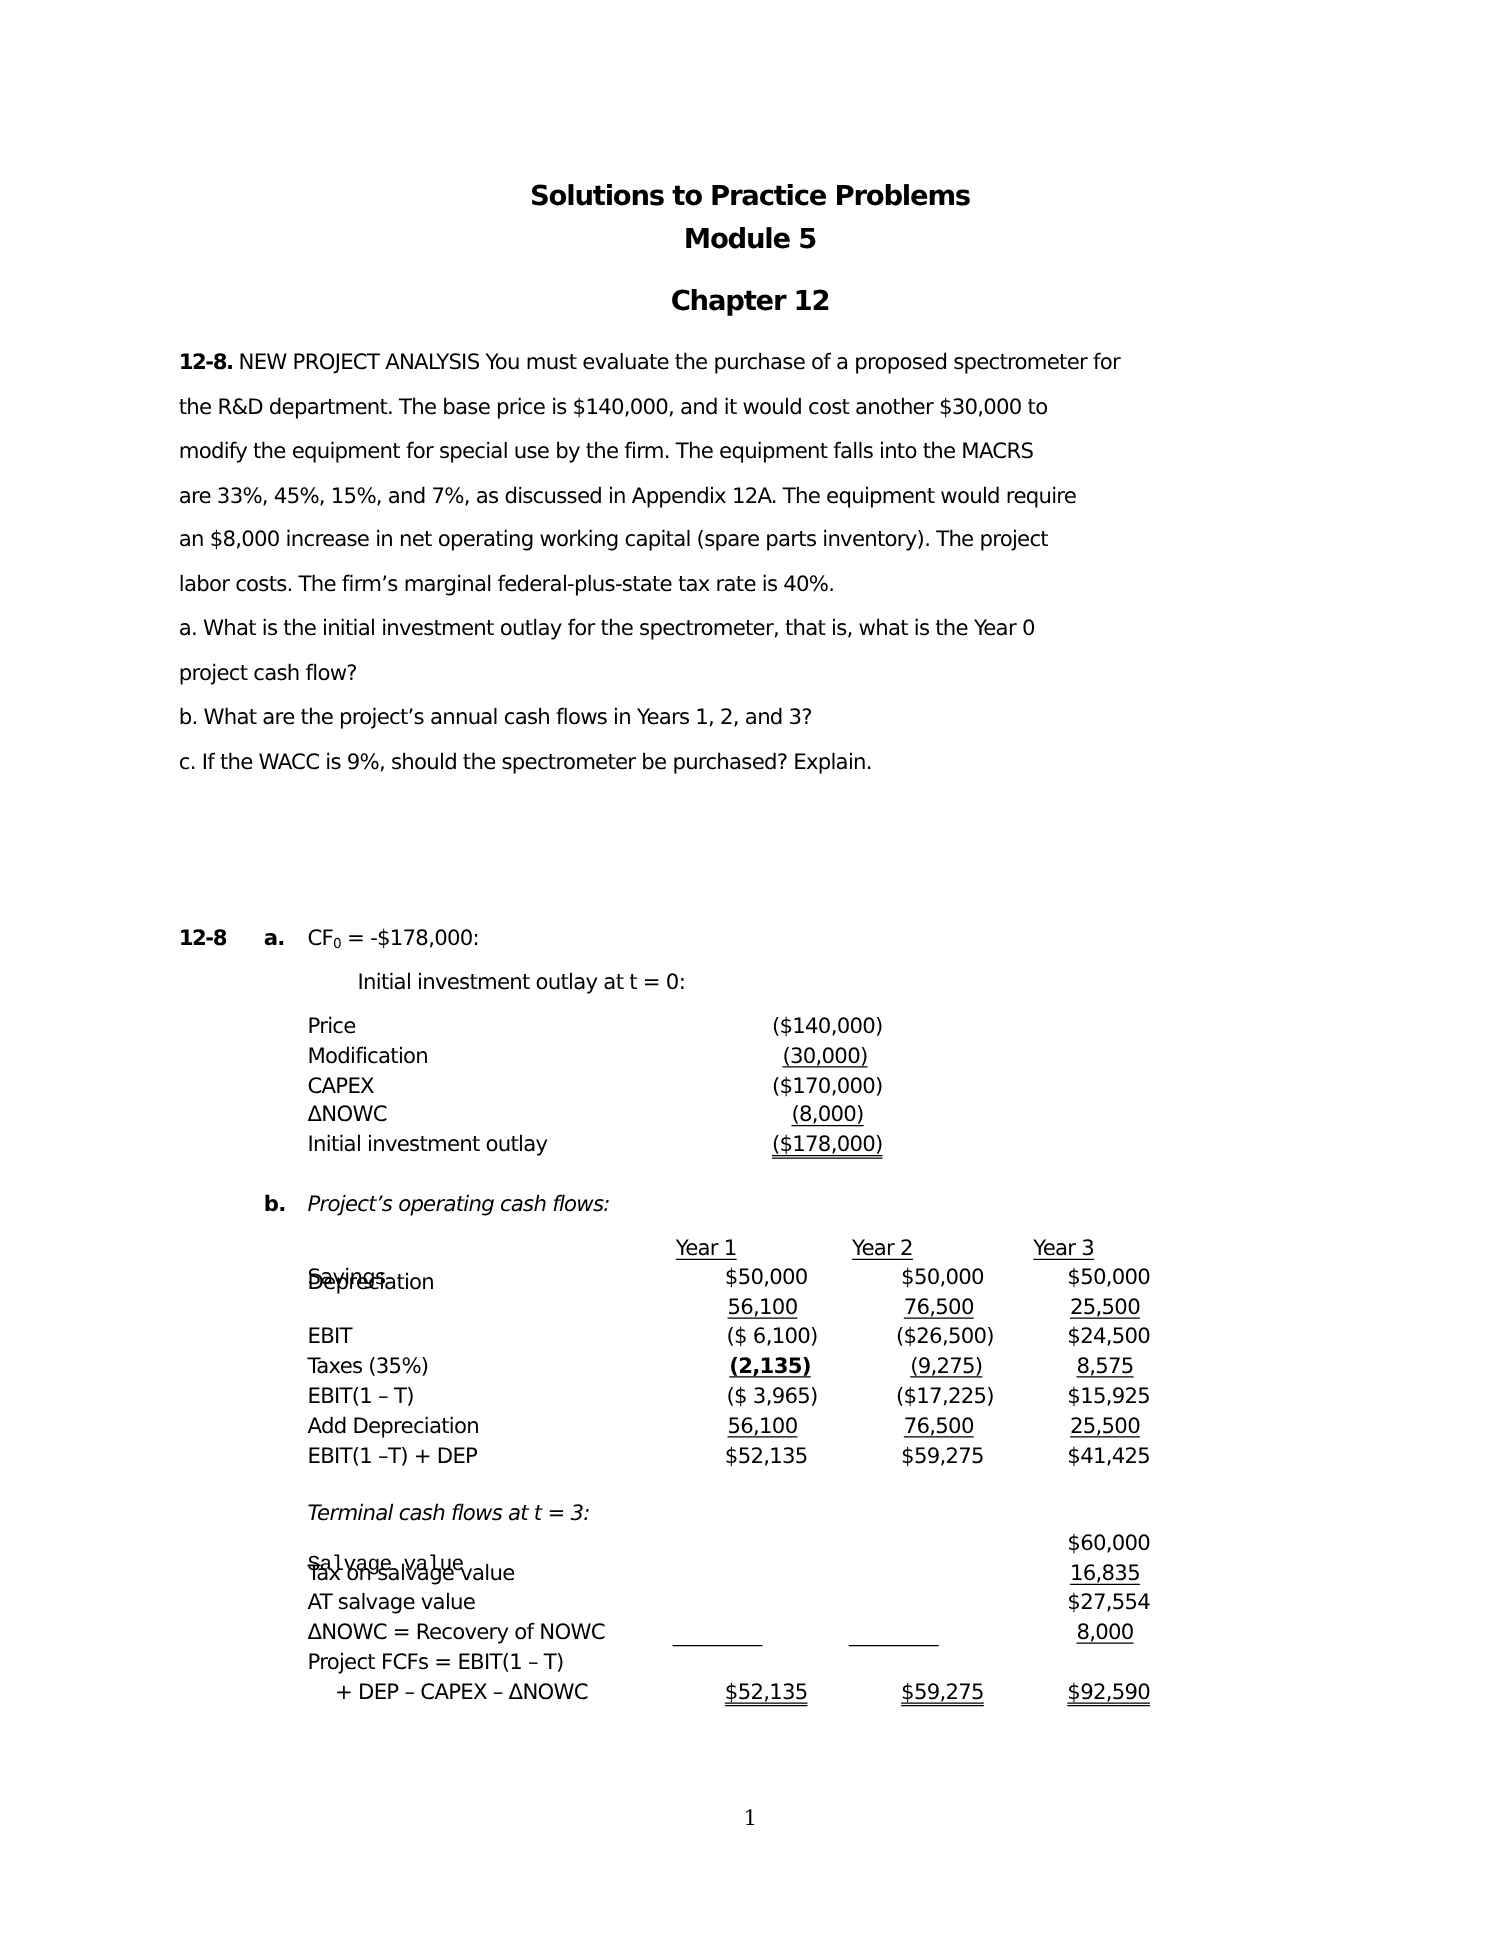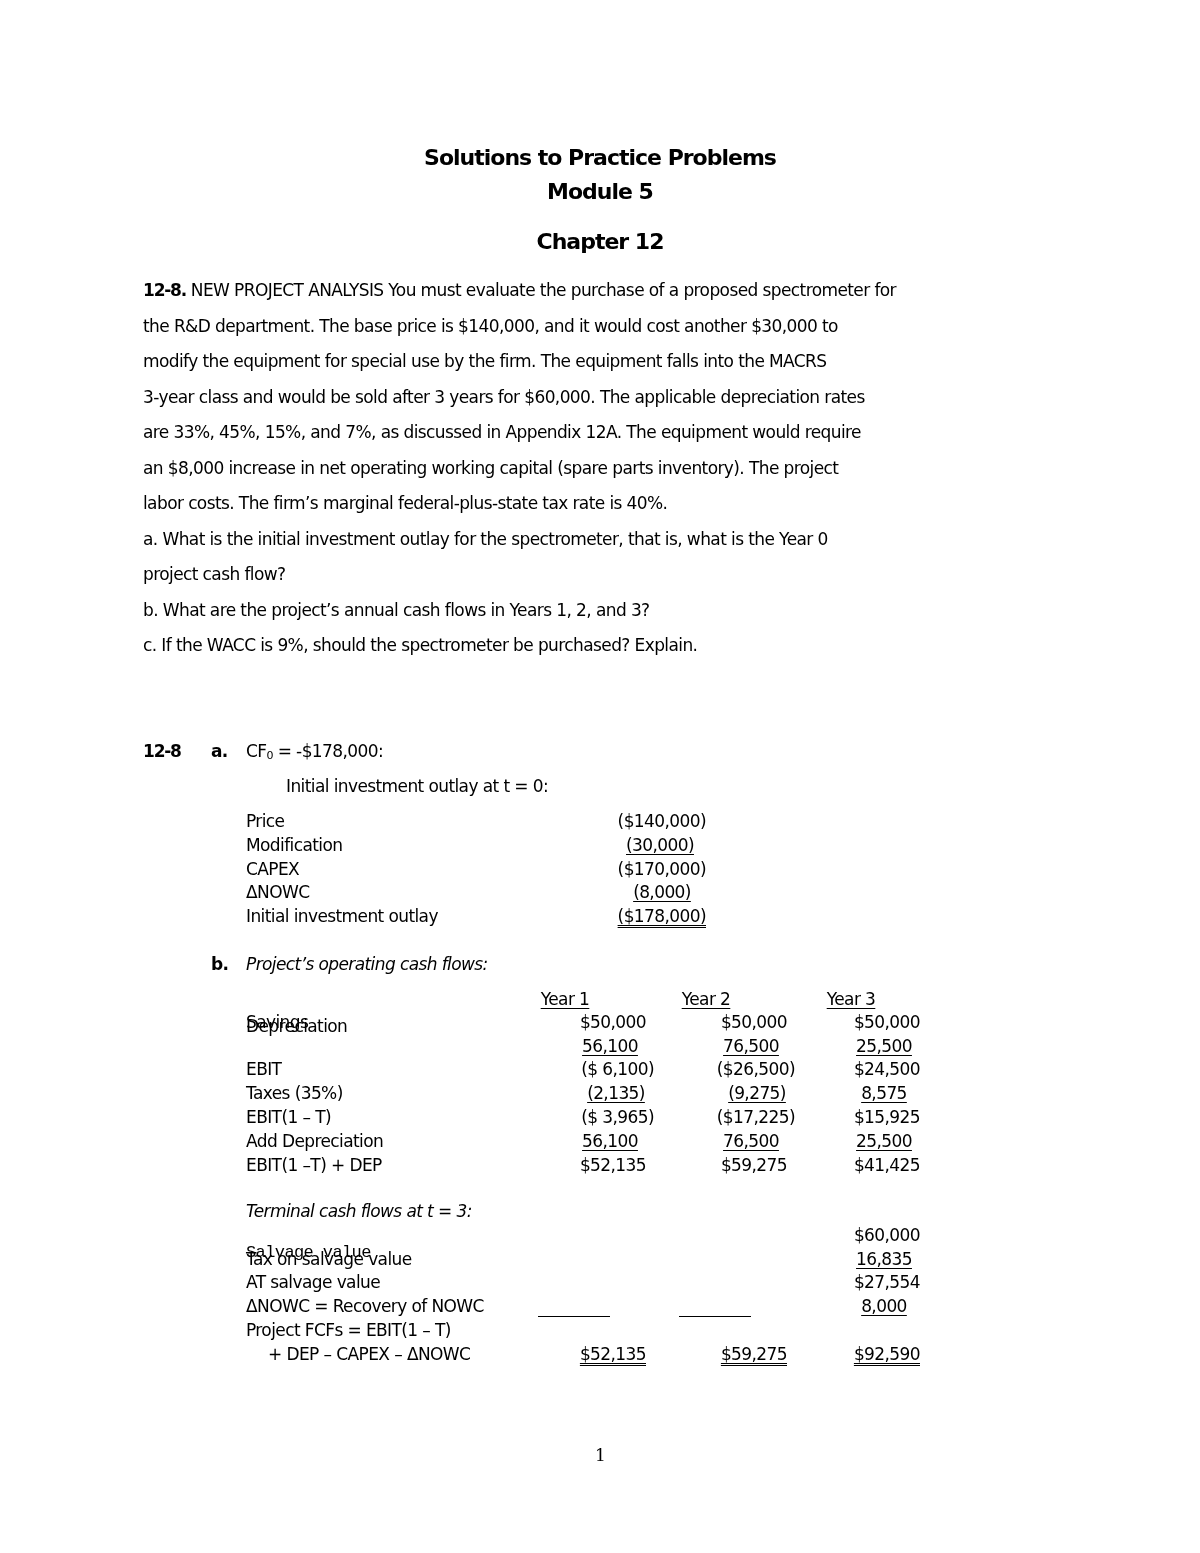--- a/index.html
+++ b/index.html
@@ -33,21 +33,20 @@
 <body>
 
 <div class="title" style="top:145px;">Solutions to Practice Problems</div>
 <div class="title" style="top:179px;">Module 5</div>
 <div class="title" style="top:229px;">Chapter 12</div>
 
 <div class="para" style="top:273px;">
   <div><b>12-8.</b><span> NEW PROJECT ANALYSIS You must evaluate the purchase of a proposed spectrometer for</span></div>
   <div>the R&amp;D department. The base price is $140,000, and it would cost another $30,000 to</div>
   <div>modify the equipment for special use by the firm. The equipment falls into the MACRS</div>
-  <div>3-year class and would be sold after 3 years for $60,000. The applicable depreciation rates</div>
   <div>are 33%, 45%, 15%, and 7%, as discussed in Appendix 12A. The equipment would require</div>
   <div>an $8,000 increase in net operating working capital (spare parts inventory). The project</div>
   <div>labor costs. The firm’s marginal federal-plus-state tax rate is 40%.</div>
   <div>a. What is the initial investment outlay for the spectrometer, that is, what is the Year 0</div>
   <div>project cash flow?</div>
   <div>b. What are the project’s annual cash flows in Years 1, 2, and 3?</div>
   <div>c. If the WACC is 9%, should the spectrometer be purchased? Explain.</div>
 </div>
 
 <div class="abs bold" style="top:741px; left:143px; letter-spacing:-1.2px;">12-8</div>
@@ -90,21 +89,21 @@
   <div class="num ul" style="top:1036px; right:554px; width:72px;">56,100</div>
   <div class="num ul" style="top:1036px; right:413px; width:72px;">76,500</div>
   <div class="num ul" style="top:1036px; right:280px; width:72px;">25,500</div>
 
   <div class="lbl" style="top:1059px;">EBIT</div>
   <div class="num" style="top:1059px; right:546px;">($ 6,100)</div>
   <div class="num" style="top:1059px; right:405px;">($26,500)</div>
   <div class="num" style="top:1059px; right:280px;">$24,500</div>
 
   <div class="lbl" style="top:1083px;">Taxes (35%)</div>
-  <div class="num ul" style="top:1083px; right:546px; width:76px;">(2,135)</div>
+  <div class="num ul" style="top:1083px; right:546px; width:76px;font-weight:bold;">(2,135)</div>
   <div class="num ul" style="top:1083px; right:405px; width:76px;">(9,275)</div>
   <div class="num ul" style="top:1083px; right:280px; width:72px;">8,575</div>
 
   <div class="lbl" style="top:1107px;">EBIT(1 – T)</div>
   <div class="num" style="top:1107px; right:546px;">($ 3,965)</div>
   <div class="num" style="top:1107px; right:405px;">($17,225)</div>
   <div class="num" style="top:1107px; right:280px;">$15,925</div>
 
   <div class="lbl" style="top:1131px;">Add Depreciation</div>
   <div class="num ul" style="top:1131px; right:554px; width:72px;">56,100</div>

